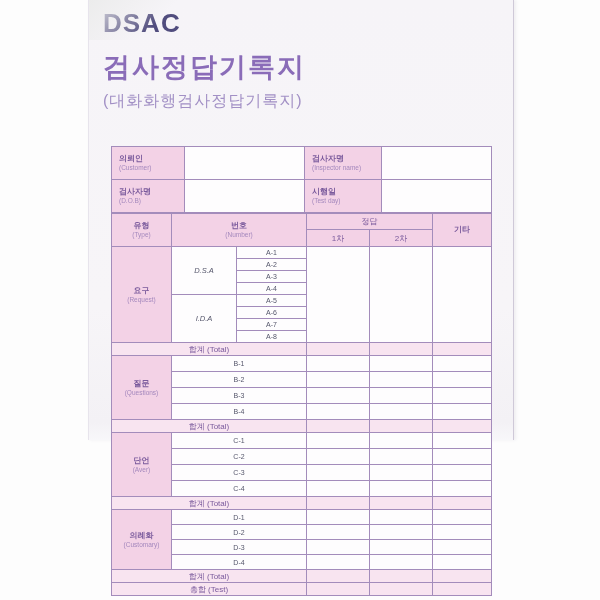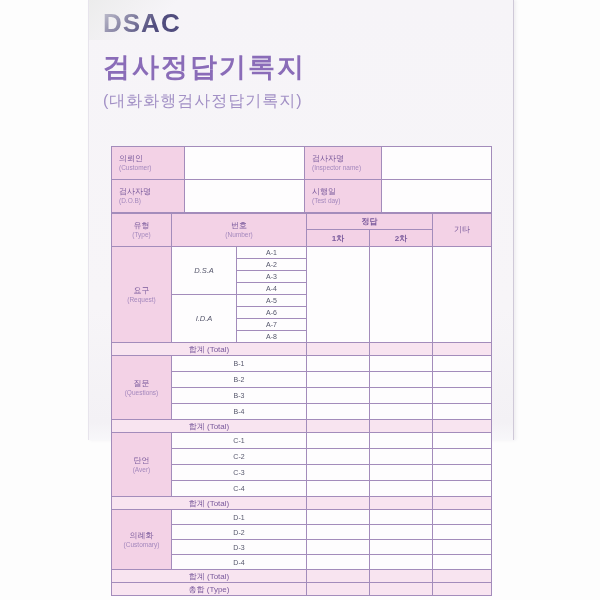--- a/index.html
+++ b/index.html
@@ -46,21 +46,21 @@
     overflow:hidden; white-space:nowrap;
   }
   .info-table {
     margin:34px 0 0 22px;
     width:380px;
     border:1.5px solid #977fb0;
   }
   .info-table td { height:33px; }
   .cell-label { background:#f3d2e6; text-align:left; padding-left:7px; }
   .cell-value { background:#fefdfe; }
-  .klabel { display:block; font-size:8px; font-weight:normal; color:#7a5a9c; line-height:10px; }
+  .klabel { display:block; font-size:8px; font-weight:bold; color:#7a5a9c; line-height:10px; }
   .sublabel { display:block; font-size:6.5px; color:#a488bd; line-height:8px; }
   .main-table {
     margin:0 0 0 22px;
     width:380px;
     border:1.5px solid #977fb0;
   }
   .hd { background:#f3d2e6; }
   .hd .klabel, .hd .sublabel { text-align:center; }
   .row-h1 td { height:16px; }
   .row-h2 td { height:17px; }
@@ -69,21 +69,21 @@
   .row-d td { height:15px; }
   .row-total td { height:13px; }
   .cell-type { background:#f3d2e6; }
   .cell-group { background:#fefdfe; font-size:7.5px; color:#55566b;font-style:italic; }
   .cell-num { background:#fefdfe; font-size:7px; color:#55566b; }
   .cell-ans { background:#fefdfe; }
   .total-label {
     background:#f8e4f0; font-size:8px; font-weight:normal; color:#7a5a9c;
   }
   .total-cell { background:#f8e4f0; }
-  .inline-hd { font-size:8px; font-weight:bold; color:#7a5a9c; }
+  .inline-hd { font-size:8px; font-weight:normal; color:#7a5a9c; }
 </style>
 </head>
 <body>
 
 <div class="paper">
   <div class="corner-shade"></div>
 
   <div class="titleblock">
     <div class="logo">DSAC</div>
     <div class="title">검사정답기록지</div>
@@ -294,20 +294,20 @@
           <td class="cell-ans"></td>
     </tr>
     <tr class="row-total">
       <td class="total-label" colspan="3">합계 (Total)</td>
       <td class="total-cell"></td>
       <td class="total-cell"></td>
       <td class="total-cell"></td>
     </tr>
 
     <tr class="row-total">
-      <td class="total-label" colspan="3">총합 (Type)</td>
+      <td class="total-label" colspan="3">총합 (Test)</td>
       <td class="total-cell"></td>
       <td class="total-cell"></td>
       <td class="total-cell"></td>
     </tr>
   </tbody>
     </table>
 </div>
 
 </body></html>

